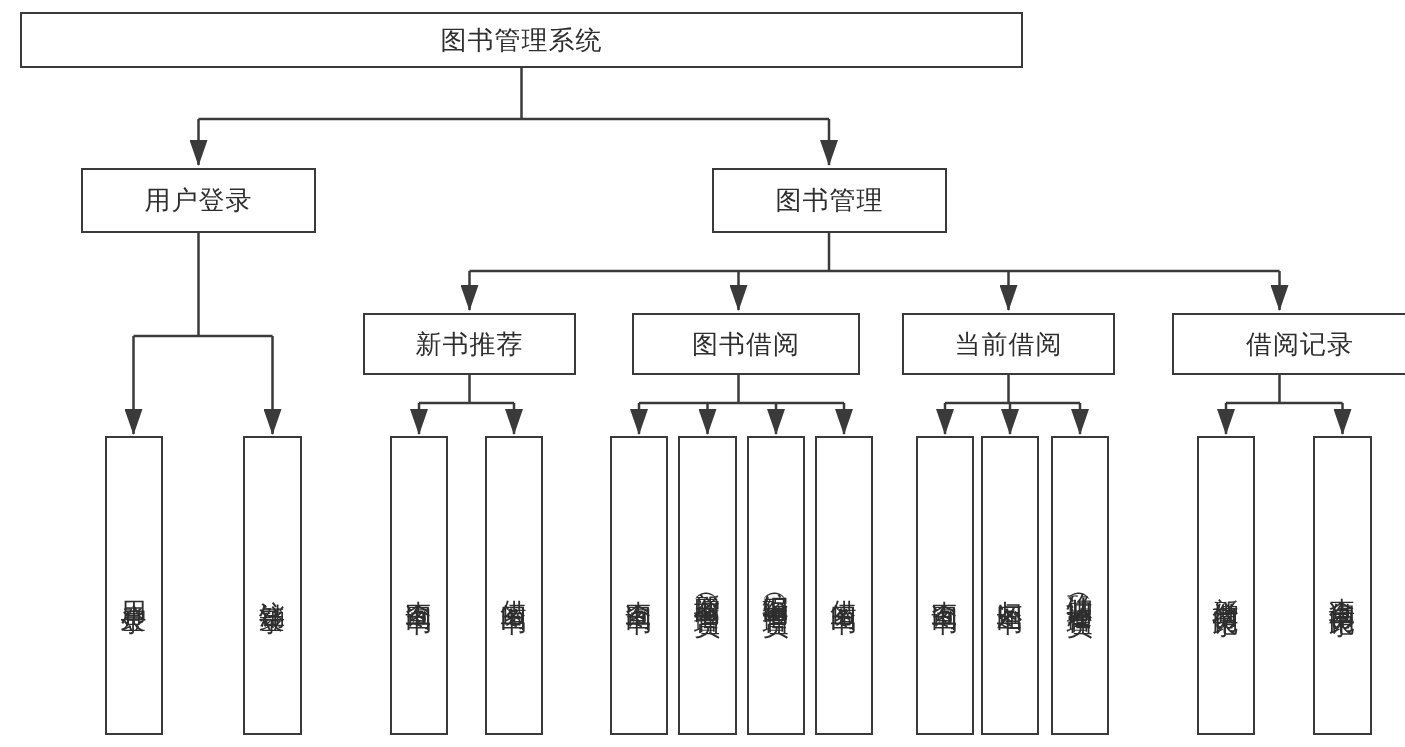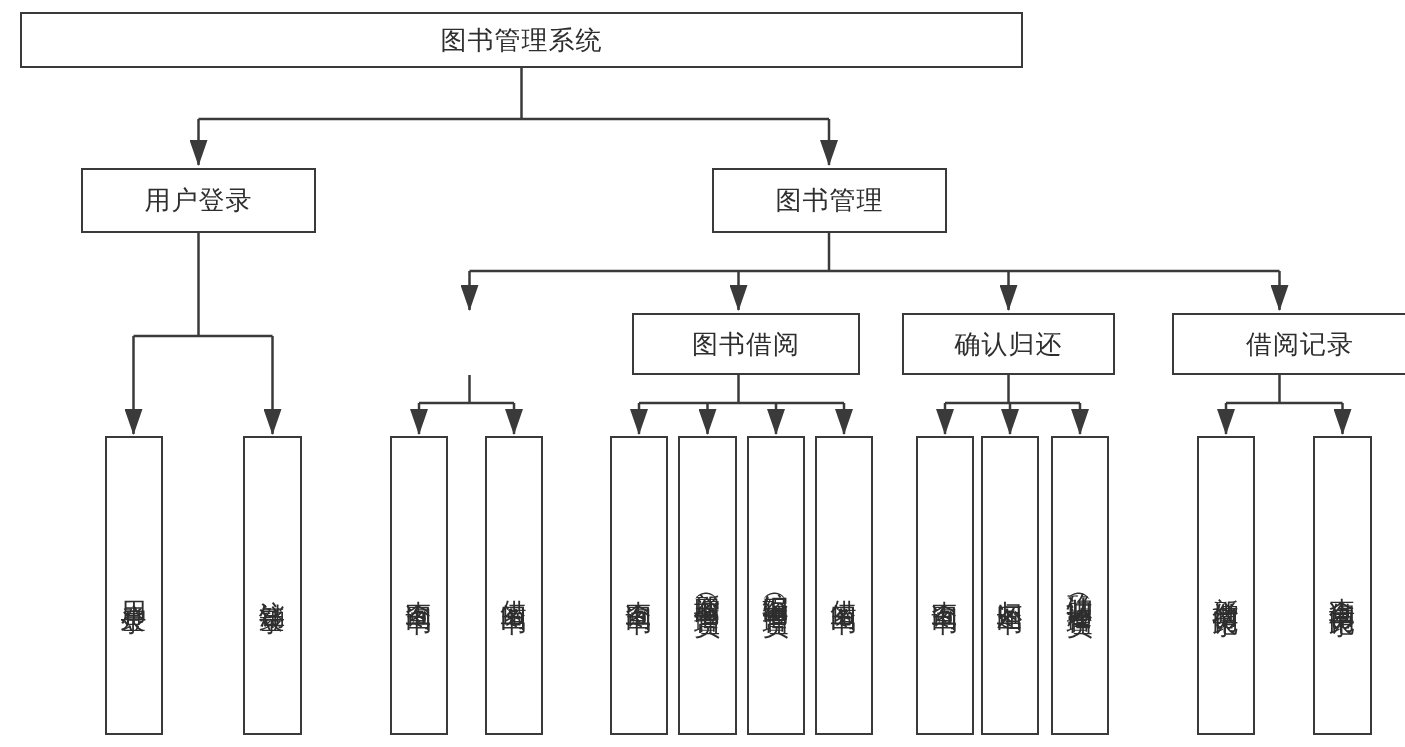--- a/index.html
+++ b/index.html
@@ -98,25 +98,28 @@
     <span>图书管理系统</span>
   </div>
 
   <div class="node h-node" style="left:81px;top:168px;width:235px;height:65px">
     <span>用户登录</span>
   </div>
   <div class="node h-node" style="left:712px;top:168px;width:235px;height:65px">
     <span>图书管理</span>
   </div>
 
+  <div class="node h-node" style="left:363px;top:313px;width:213px;height:62px">
+    <span>新书推荐</span>
+  </div>
   <div class="node h-node" style="left:632px;top:313px;width:228px;height:62px">
     <span>图书借阅</span>
   </div>
   <div class="node h-node" style="left:902px;top:313px;width:213px;height:62px">
-    <span>确认归还</span>
+    <span>当前借阅</span>
   </div>
   <div class="node h-node" style="left:1172px;top:313px;width:256px;height:62px">
     <span>借阅记录</span>
   </div>
 
   <div class="node leaf" style="left:105px;top:436px;width:58px;height:299px">
     <span>用户登录</span>
   </div>
   <div class="node leaf" style="left:243px;top:436px;width:59px;height:299px">
     <span>注销登录</span>

